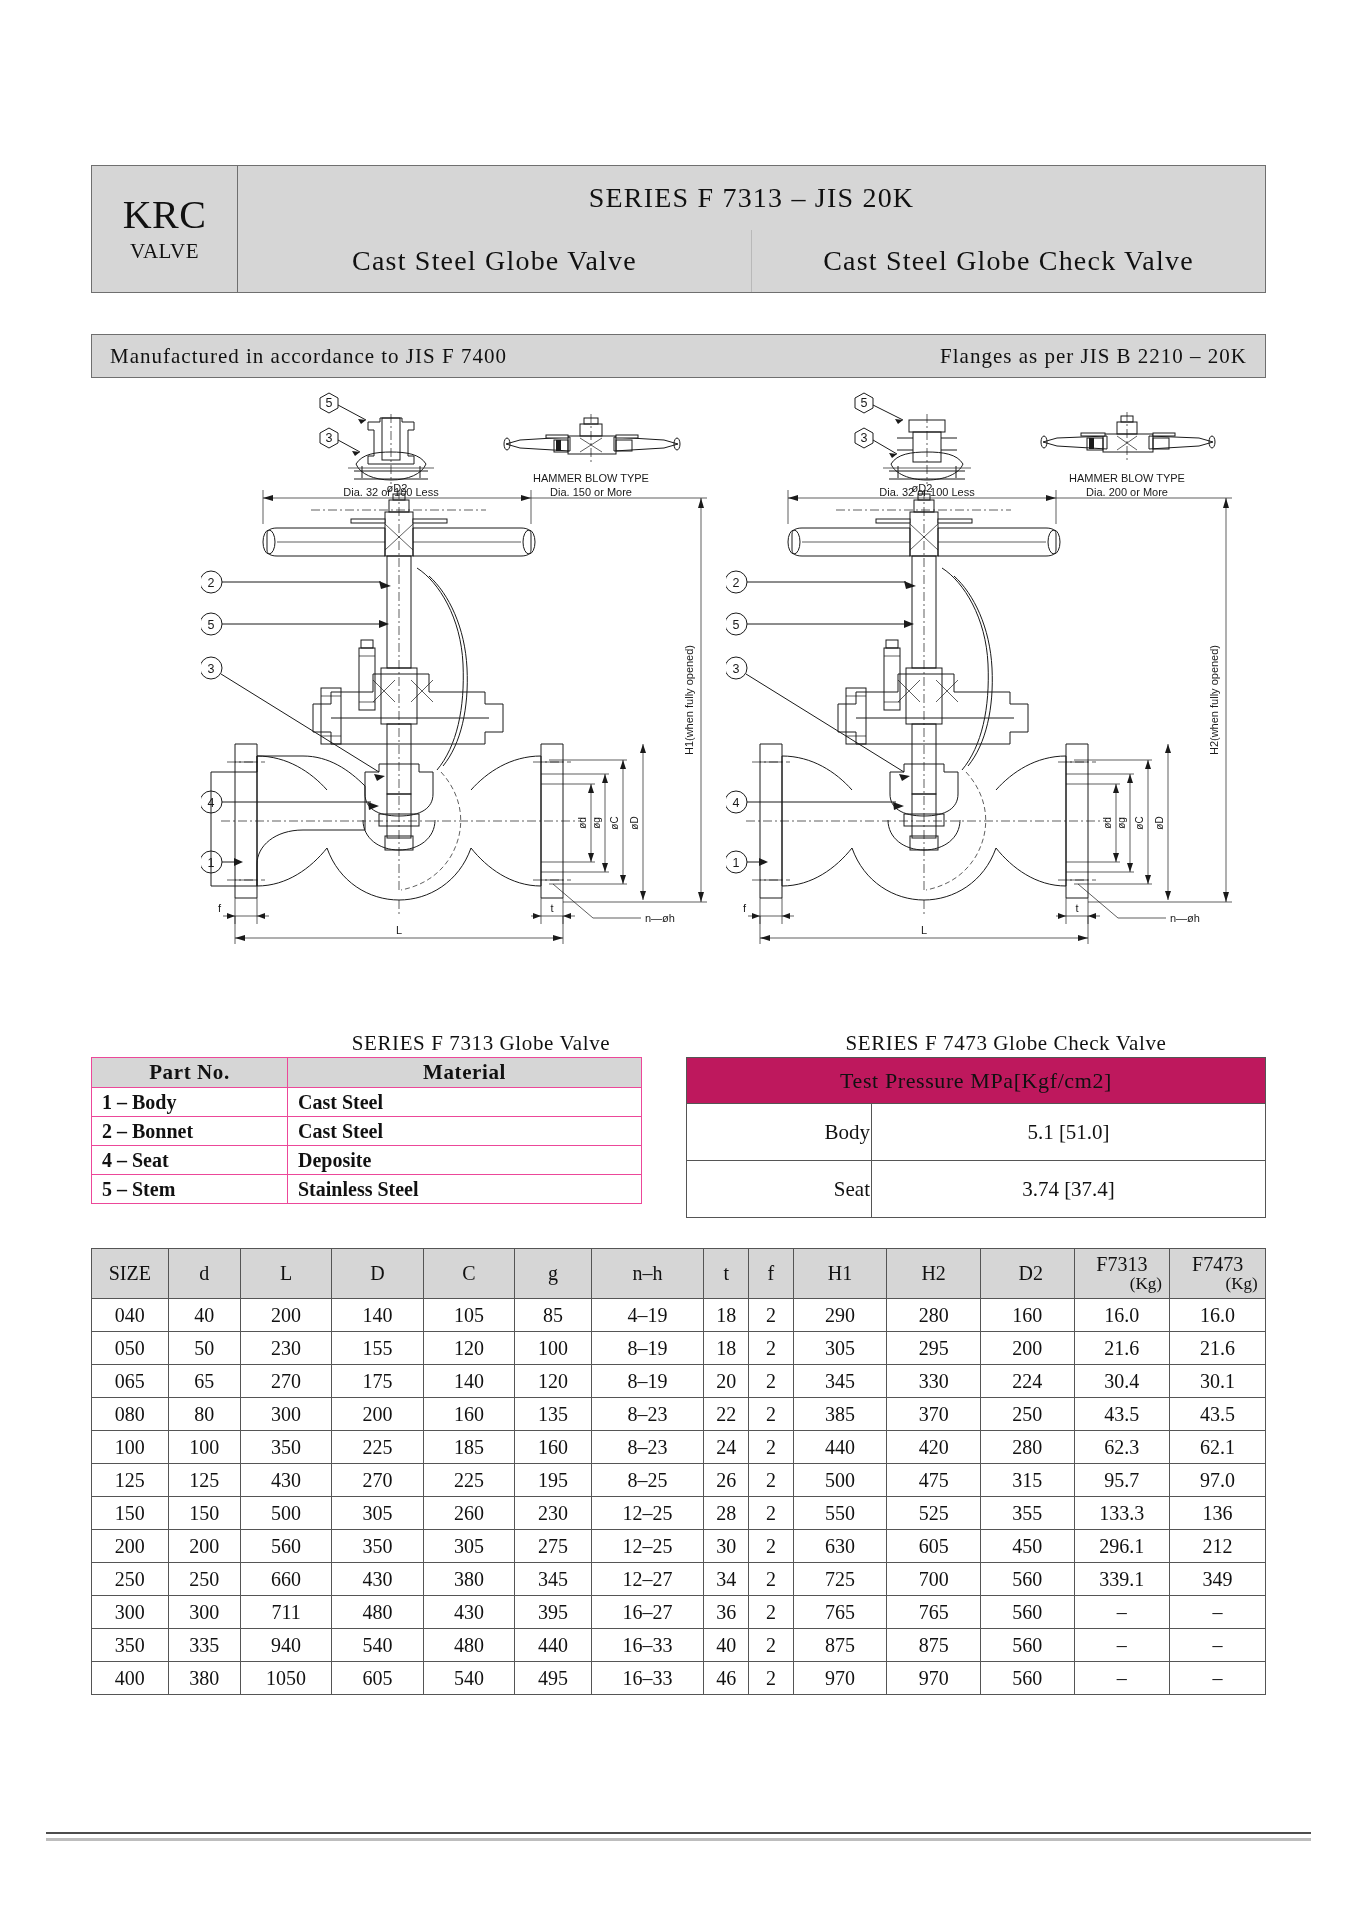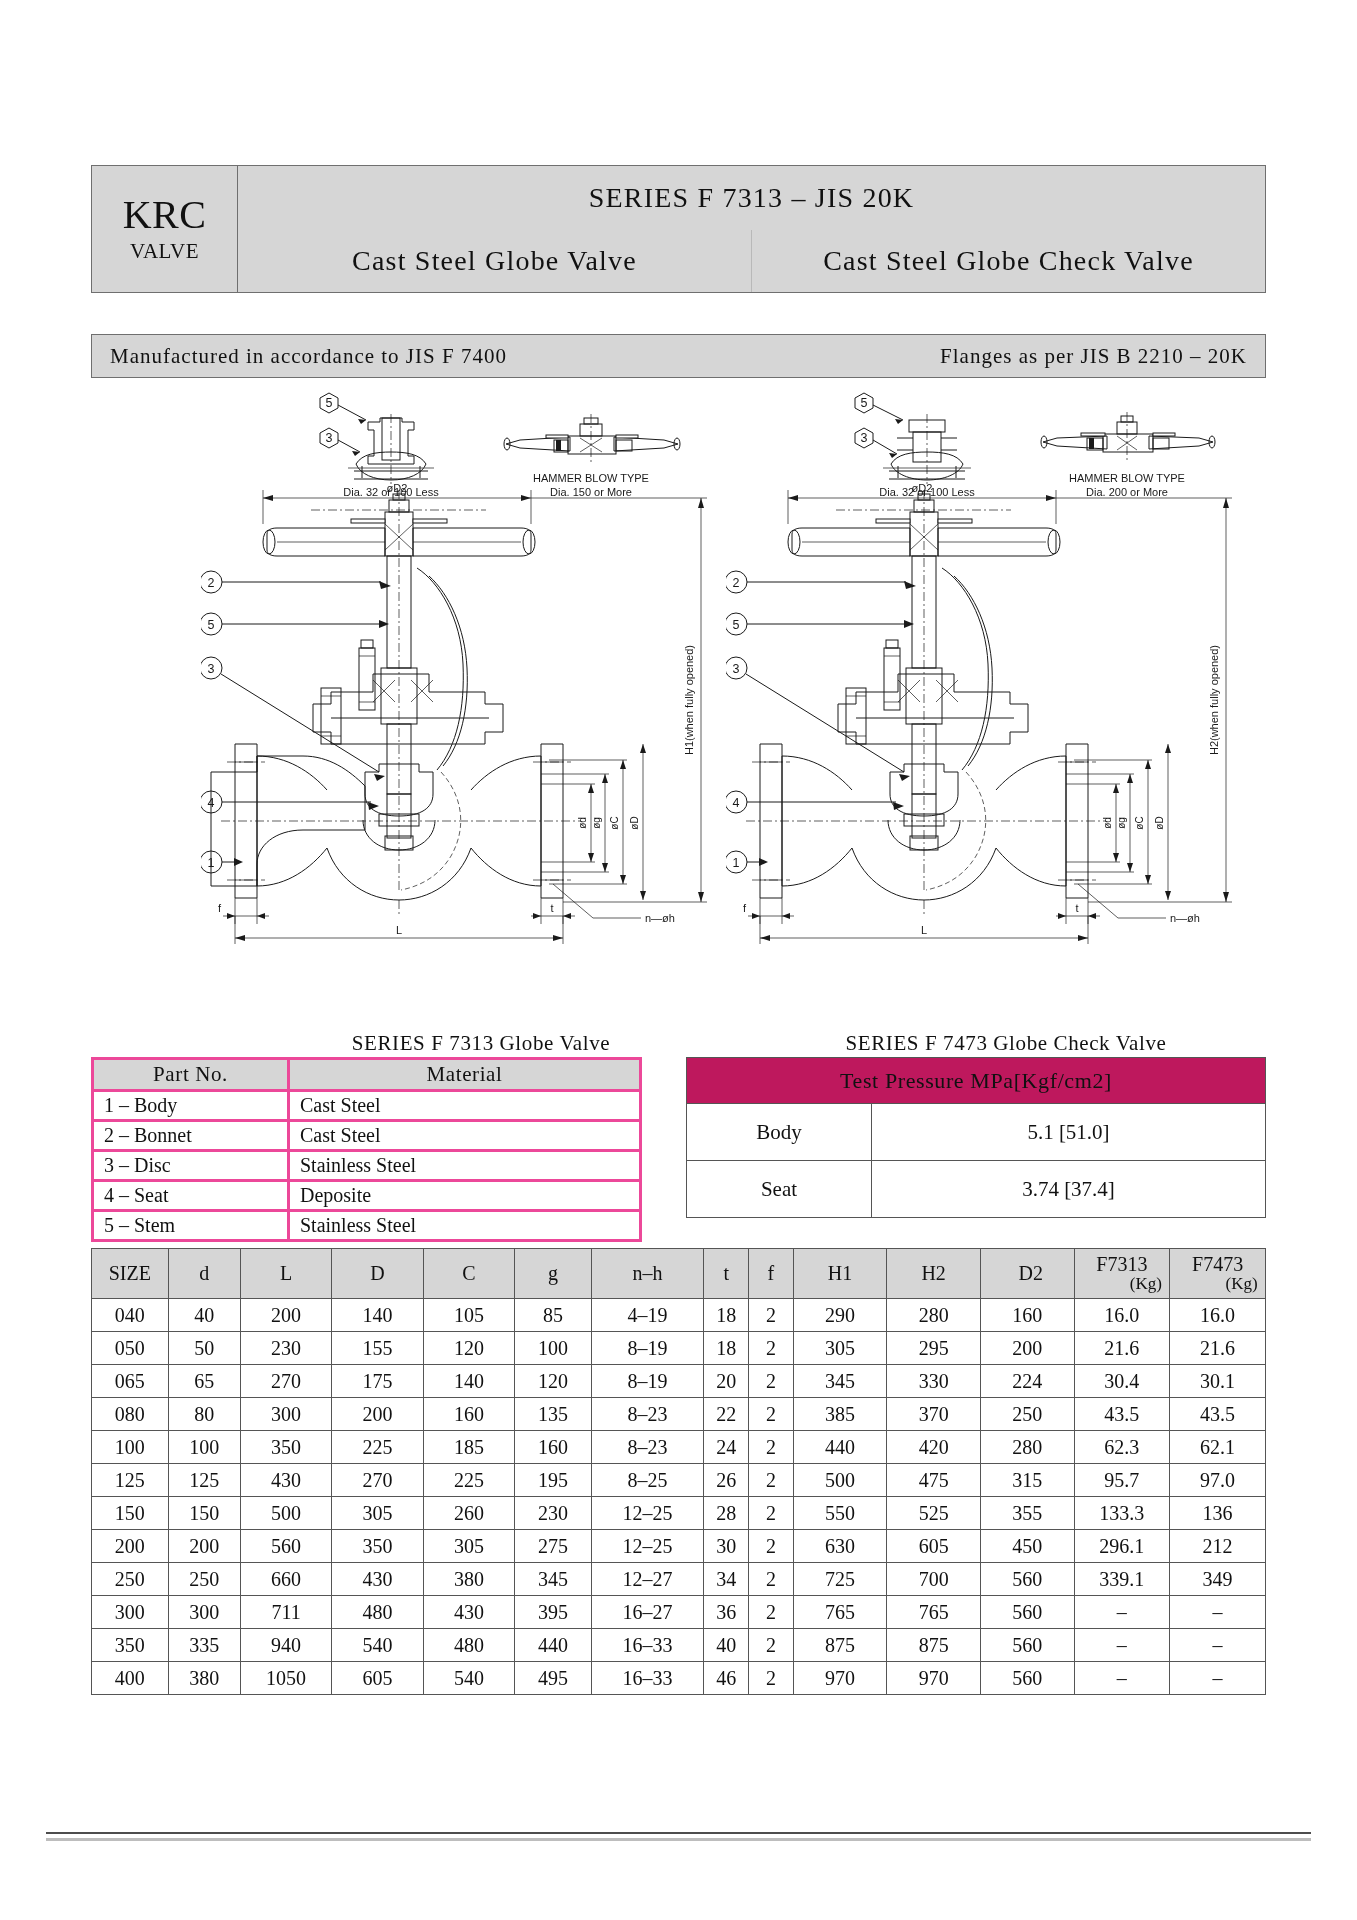--- a/index.html
+++ b/index.html
@@ -77,36 +77,36 @@
     text-anchor:middle;
   }
 
   
   table { border-collapse:collapse; }
   .parts {
     position:absolute; left:91px; top:1057px; width:551px;
     font-size:20px;
   }
   .parts td, .parts th {
-    border:3px solid #ec4899; padding:2px 10px; height:29px; text-align:left;
-    font-weight:normal;
+    border:1px solid #ec4899; padding:2px 10px; height:29px; text-align:left;
+    font-weight:bold;
   }
   .parts thead th { background:#d6d6d6; text-align:center; font-size:21px; letter-spacing:0.6px;}
   .parts .c1 { width:196px; }
 
   .tp {
     position:absolute; left:686px; top:1057px; width:580px;
     font-size:21px;
   }
   .tp td, .tp th {
     border:1px solid #555; text-align:center; font-weight:normal;
   }
   .tp thead th { background:#be185d; height:46px; font-size:22px; letter-spacing:0.6px; }
   .tp tbody td { height:57px; }
-  .tp .lbl { width:185px; }
+  .tp .lbl { width:185px;text-align:right; }
 
   .dims {
     position:absolute; left:91px; top:1248px; width:1175px;
     font-size:20px;
   }
   .dims th, .dims td {
     border:1px solid #555; text-align:center; font-weight:normal; height:33px;
     padding:0;
   }
   .dims thead th { background:#d6d6d6; font-size:20px; line-height:1.05; }
@@ -603,24 +603,20 @@
     <tbody>
         <tr>
           <td class="c1">1 – Body</td>
           <td>Cast Steel</td>
         </tr>
         <tr>
           <td class="c1">2 – Bonnet</td>
           <td>Cast Steel</td>
         </tr>
         <tr>
-          <td class="c1">3 – Disc</td>
-          <td>Stainless Steel</td>
-        </tr>
-        <tr>
           <td class="c1">4 – Seat</td>
           <td>Deposite</td>
         </tr>
         <tr>
           <td class="c1">5 – Stem</td>
           <td>Stainless Steel</td>
         </tr>
       </tbody>
   </table>
 

